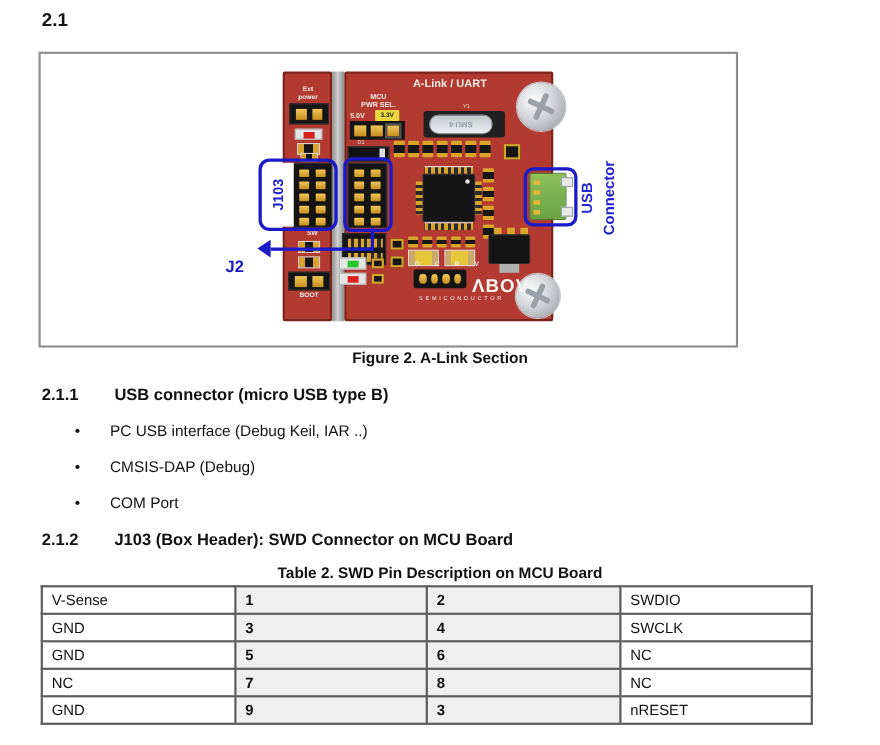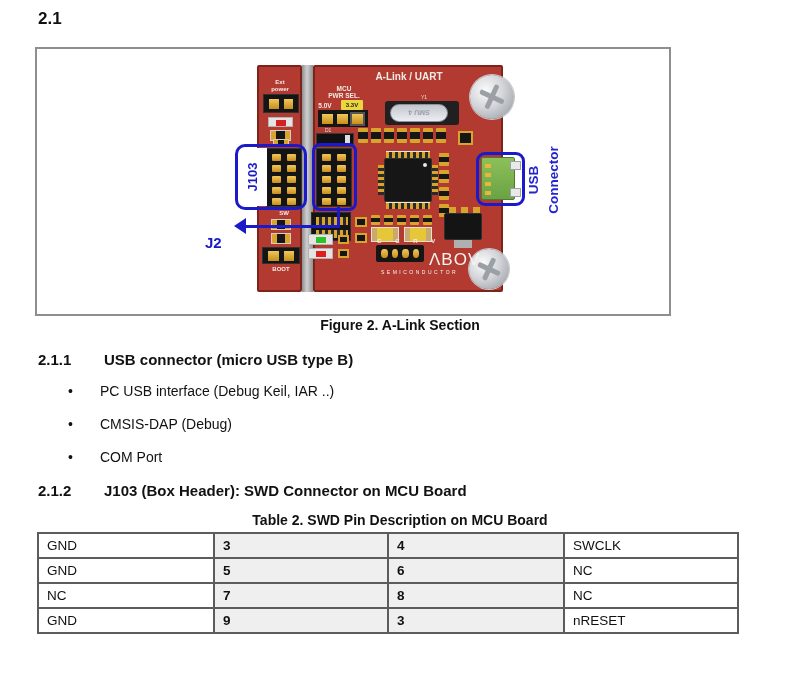--- a/index.html
+++ b/index.html
@@ -193,21 +193,21 @@
 
     <div class="abs wtxt" style="left:340px;top:189px;width:46px;letter-spacing:6px;white-space:nowrap;">G C R V</div>
     <div class="abs" style="left:339px;top:196px;width:48px;height:17px;background:#151515;border-radius:2px;display:flex;gap:4px;align-items:center;padding:0 5px;">
       <i style="width:8px;height:9px;background:linear-gradient(#f0c75a,#c78e1e);border-radius:45%;display:block;"></i>
       <i style="width:8px;height:9px;background:linear-gradient(#f0c75a,#c78e1e);border-radius:45%;display:block;"></i>
       <i style="width:8px;height:9px;background:linear-gradient(#f0c75a,#c78e1e);border-radius:45%;display:block;"></i>
       <i style="width:8px;height:9px;background:linear-gradient(#f0c75a,#c78e1e);border-radius:45%;display:block;"></i>
     </div>
 
     <div class="abs" style="left:344px;top:202px;width:68px;text-align:center;color:#f6f3f0;">
-      <div style="font-size:17px;font-weight:normal;letter-spacing:1px;line-height:18px;margin-left:48px;">ΛBOV</div>
+      <div style="font-size:17px;font-weight:bold;letter-spacing:1px;line-height:18px;margin-left:48px;">ΛBOV</div>
       <div style="font-size:5px;letter-spacing:2.5px;line-height:6px;">SEMICONDUCTOR</div>
     </div>
 
     <div class="abs boxheader" style="left:279px;top:99px;width:36px;height:59px;">
       <i></i>
         <i></i>
         <i></i>
         <i></i>
         <i></i>
         <i></i>
@@ -253,20 +253,26 @@
 
   <table class="abs" id="pin-table" style="left:37px;top:532px;">
     <colgroup>
         <col style="width:176px;">
         <col style="width:174px;">
         <col style="width:176px;">
         <col style="width:174px;">
       </colgroup>
     <tbody>
       <tr>
+        <td>V-Sense</td>
+        <td class="num">1</td>
+        <td class="num">2</td>
+        <td>SWDIO</td>
+      </tr>
+      <tr>
         <td>GND</td>
         <td class="num">3</td>
         <td class="num">4</td>
         <td>SWCLK</td>
       </tr>
       <tr>
         <td>GND</td>
         <td class="num">5</td>
         <td class="num">6</td>
         <td>NC</td>

